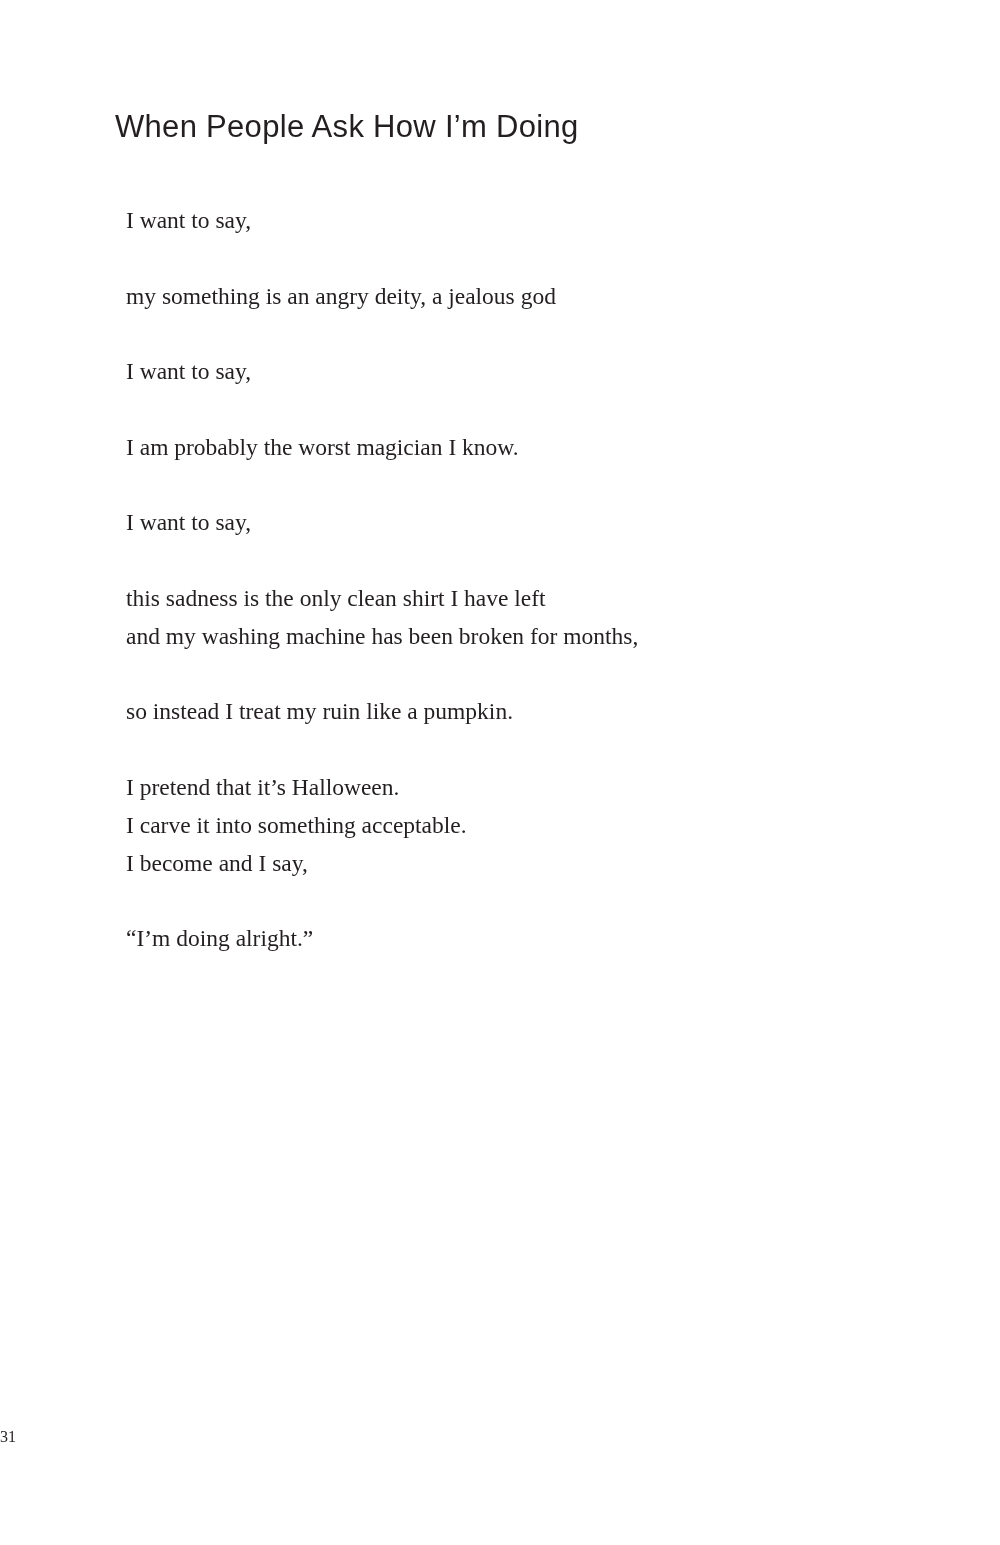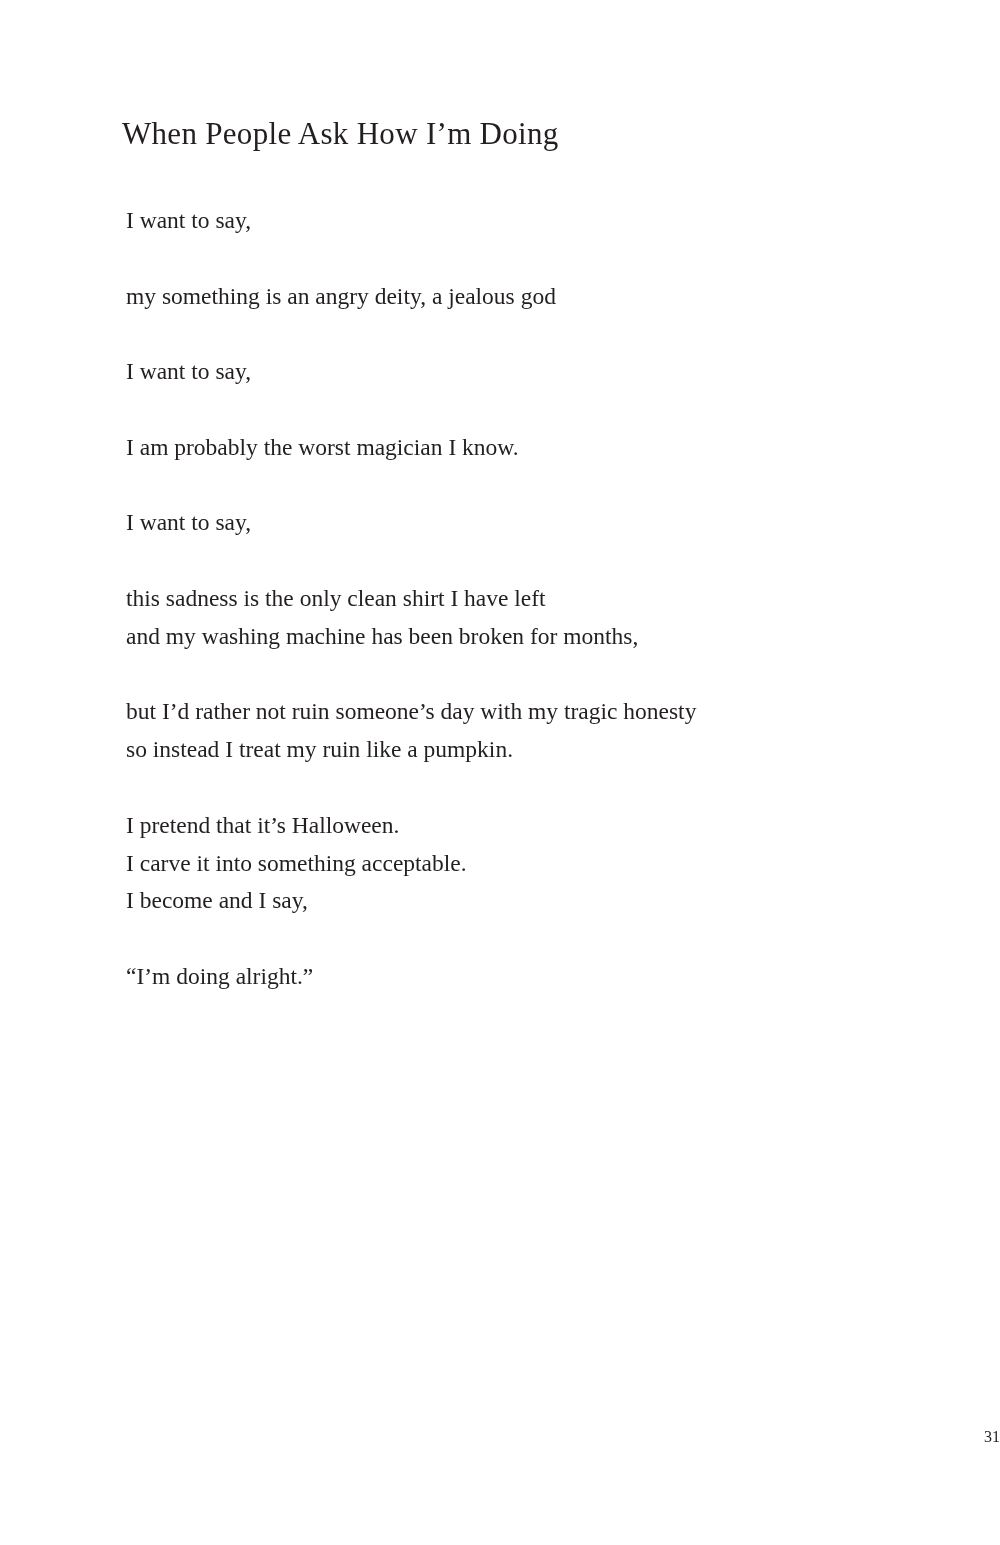--- a/index.html
+++ b/index.html
@@ -11,22 +11,22 @@
       width: 1000px;
       height: 1545px;
       position: relative;
       overflow: hidden;
       color: #231f20;
     }
     .title {
       position: absolute;
       left: 114px;
       top: 108px;
-      margin: 8px;
-      font-family: Liberation Serif, serif;
+      margin: 1px;
+      font-family: Liberation Sans, sans-serif;
       font-weight: normal;
       font-size: 31px;
       letter-spacing: 0.3px;
       color: #231f20;
       white-space: nowrap;
     }
     .poem {
       position: absolute;
       left: 114px;
       top: 190px;
@@ -43,21 +43,21 @@
     }
     .gap {
       display: block;
       height: 37.8px;
     }
     .page-number {
       position: absolute;
       left: 0;
       width: 1000px;
       top: 1428px;
-      text-align: right;
+      text-align: left;
       font-family: "Liberation Serif", serif;
       font-size: 16px;
       color: #231f20;
     }
   </style>
 </head>
 <body>
 
 <h1 class="title">When People Ask How I’m Doing</h1>
 
@@ -87,21 +87,20 @@
   </div>
   <span class="gap"></span>
 
   <div>
     <span class="line">this sadness is the only clean shirt I have left</span>
     <span class="line">and my washing machine has been broken for months,</span>
   </div>
   <span class="gap"></span>
 
   <div>
-    <span class="line">but I’d rather not ruin someone’s day with my tragic honesty</span>
     <span class="line">so instead I treat my ruin like a pumpkin.</span>
   </div>
   <span class="gap"></span>
 
   <div>
     <span class="line">I pretend that it’s Halloween.</span>
     <span class="line">I carve it into something acceptable.</span>
     <span class="line">I become and I say,</span>
   </div>
   <span class="gap"></span>

